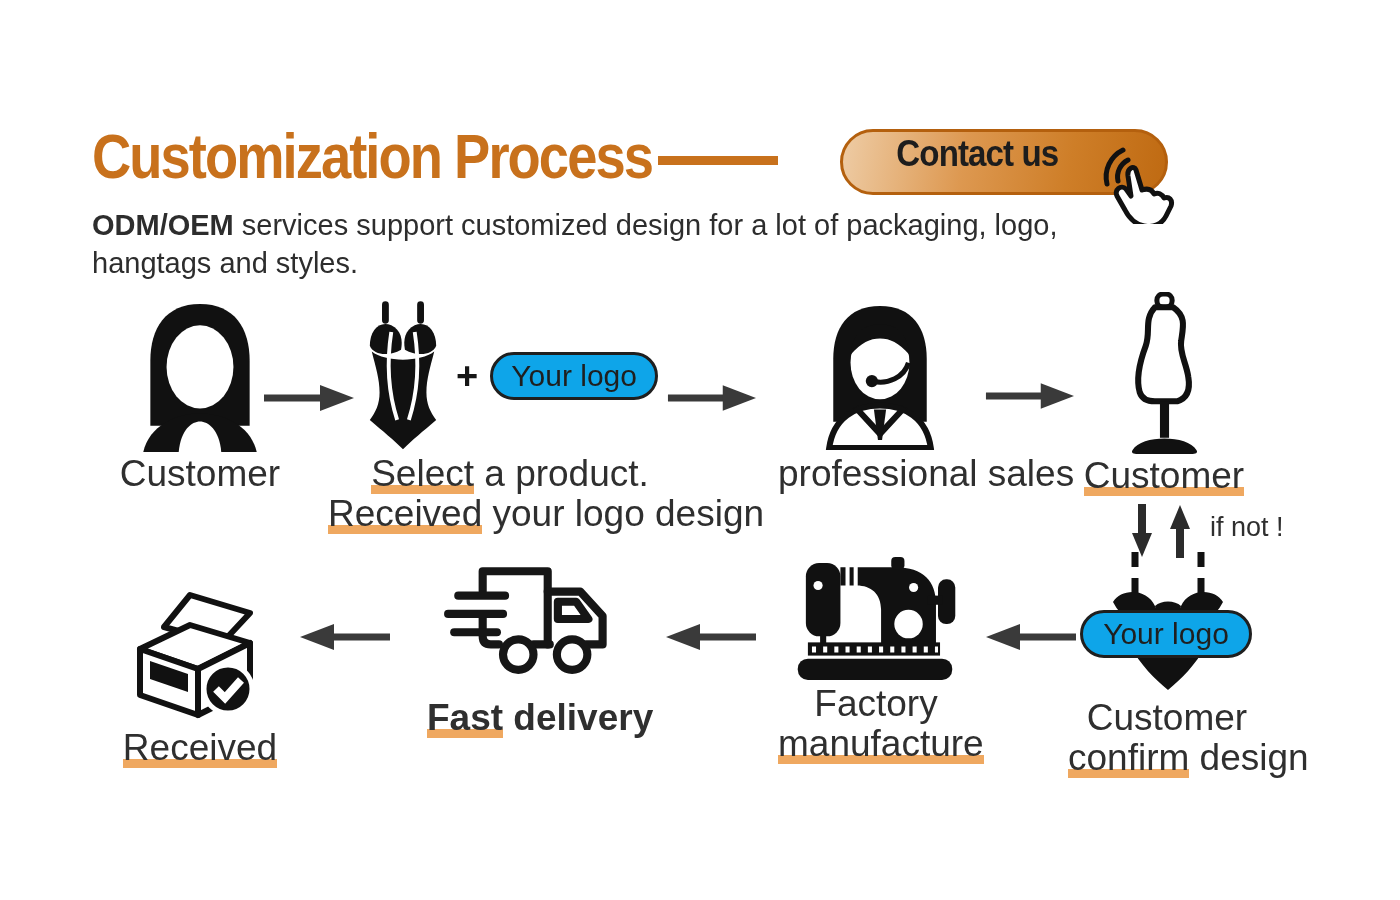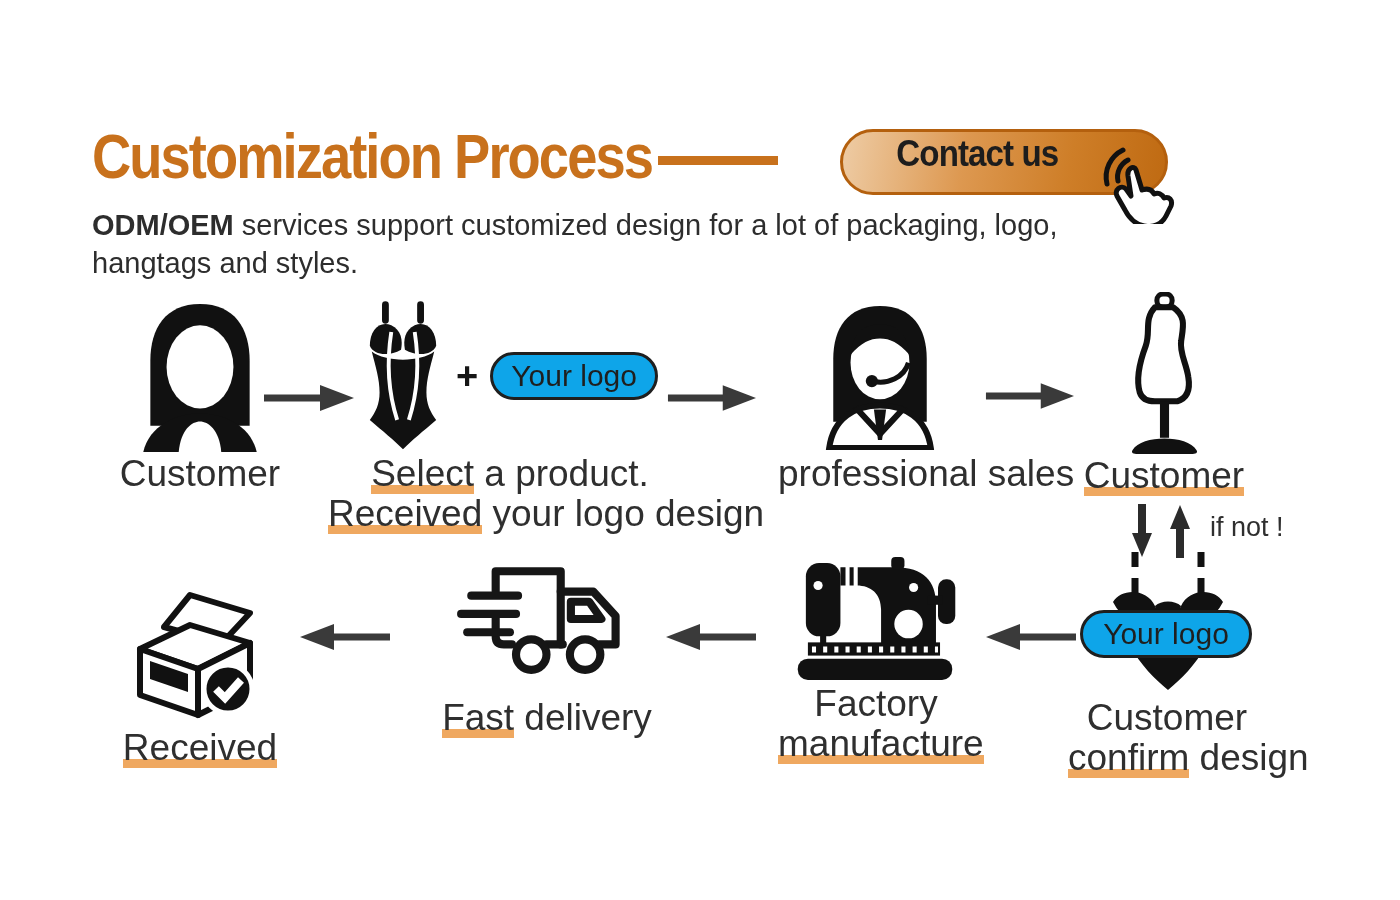--- a/index.html
+++ b/index.html
@@ -172,21 +172,21 @@
   <div class="lbl" style="margin-top:8px;"><span class="hl">Received</span><span></span></div>
 </div>
 
 <div class="abs" style="left:300px;top:622px;">
   <svg width="92" height="30" viewBox="0 0 92 30">
     <line x1="30" y1="15" x2="90" y2="15" stroke="#3A3A3A" stroke-width="7"></line>
     <polygon points="34,2 0,15 34,28" fill="#3A3A3A"></polygon>
   </svg>
 </div>
 
-<div class="step" style="left:440px;top:556px;width:214px;">
+<div class="step" style="left:427px;top:556px;width:214px;font-weight:bold;">
   <div class="icon-area" style="height:126px;">
     <svg width="188" height="124" viewBox="0 0 185 122">
       <g fill="none" stroke="#161616" stroke-width="8" stroke-linecap="round" stroke-linejoin="round">
         <path d="M42 14 L106 14 L106 86 M42 14 L42 34 M42 60 L42 78 Q42 86 50 86 L58 86"></path>
         <path d="M106 34 L138 34 L160 58 L160 86 L144 86"></path>
         <path d="M116 44 L134 44 L146 61 L116 61 Z"></path>
         <line x1="18" y1="38" x2="64" y2="38"></line>
         <line x1="8" y1="56" x2="62" y2="56"></line>
         <line x1="14" y1="74" x2="56" y2="74"></line>
         <line x1="92" y1="86" x2="108" y2="86"></line>

